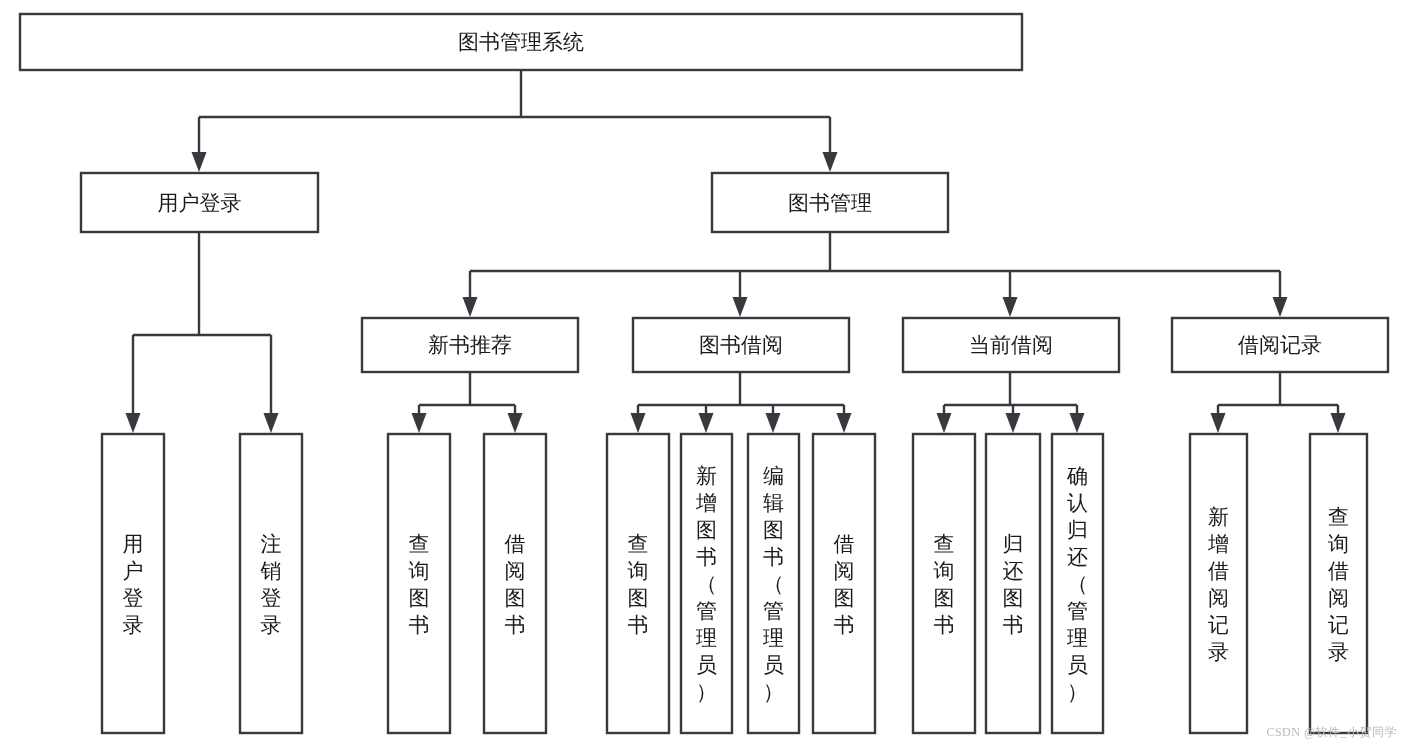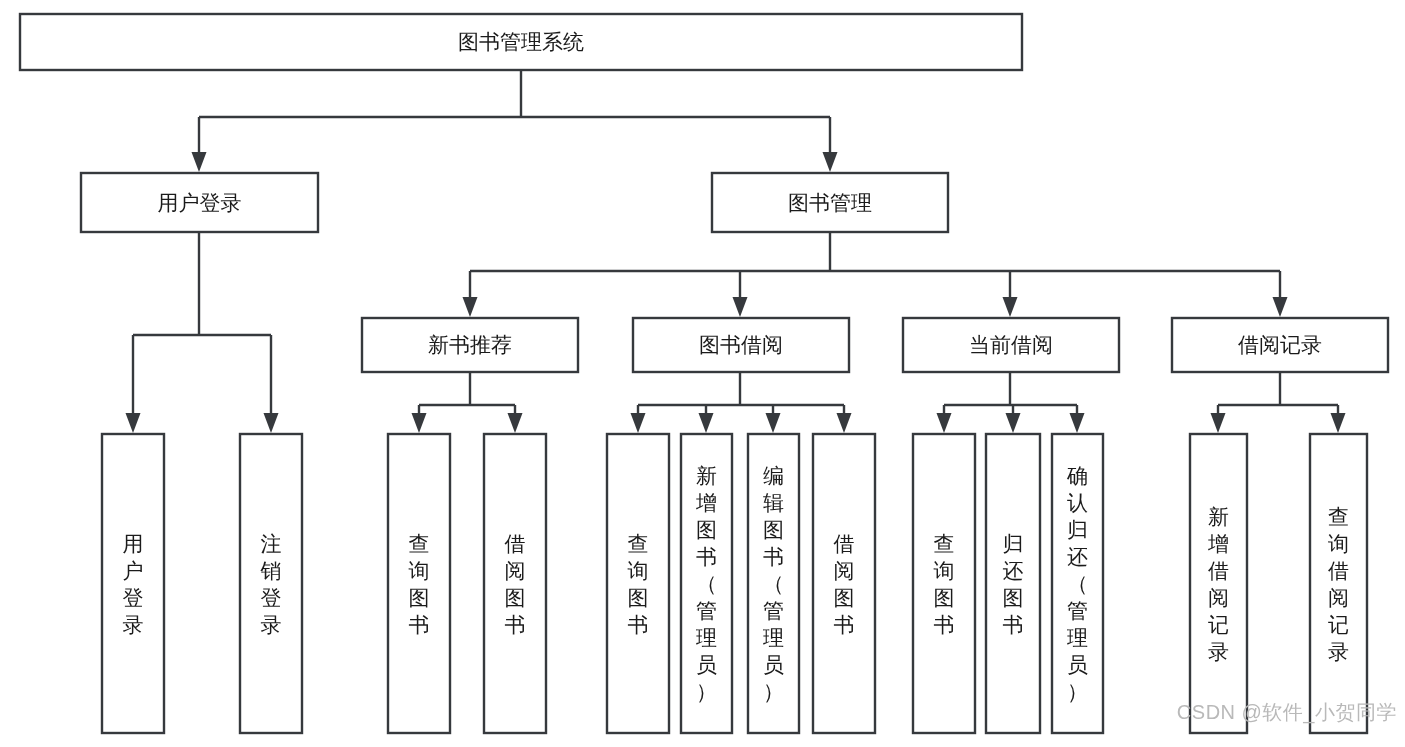--- a/index.html
+++ b/index.html
@@ -51,23 +51,23 @@
   }
   .node-label-v {
     font-family: "DejaVu Sans", "Liberation Sans", sans-serif;
     font-size: 21px;
     fill: #1b1b1b;
     text-anchor: middle;
   }
   .watermark {
     position: absolute;
     right: 8px;
-    bottom: 21px;
-    font-family: Liberation Sans, sans-serif;
-    font-size: 20px;
+    bottom: 6px;
+    font-family: Liberation Serif, serif;
+    font-size: 12px;
     color: #b9b9b9;
     letter-spacing: 0.5px;
     white-space: nowrap;
     user-select: none;
   }
 </style>
 </head>
 <body>
 
 <div id="diagram-root">

